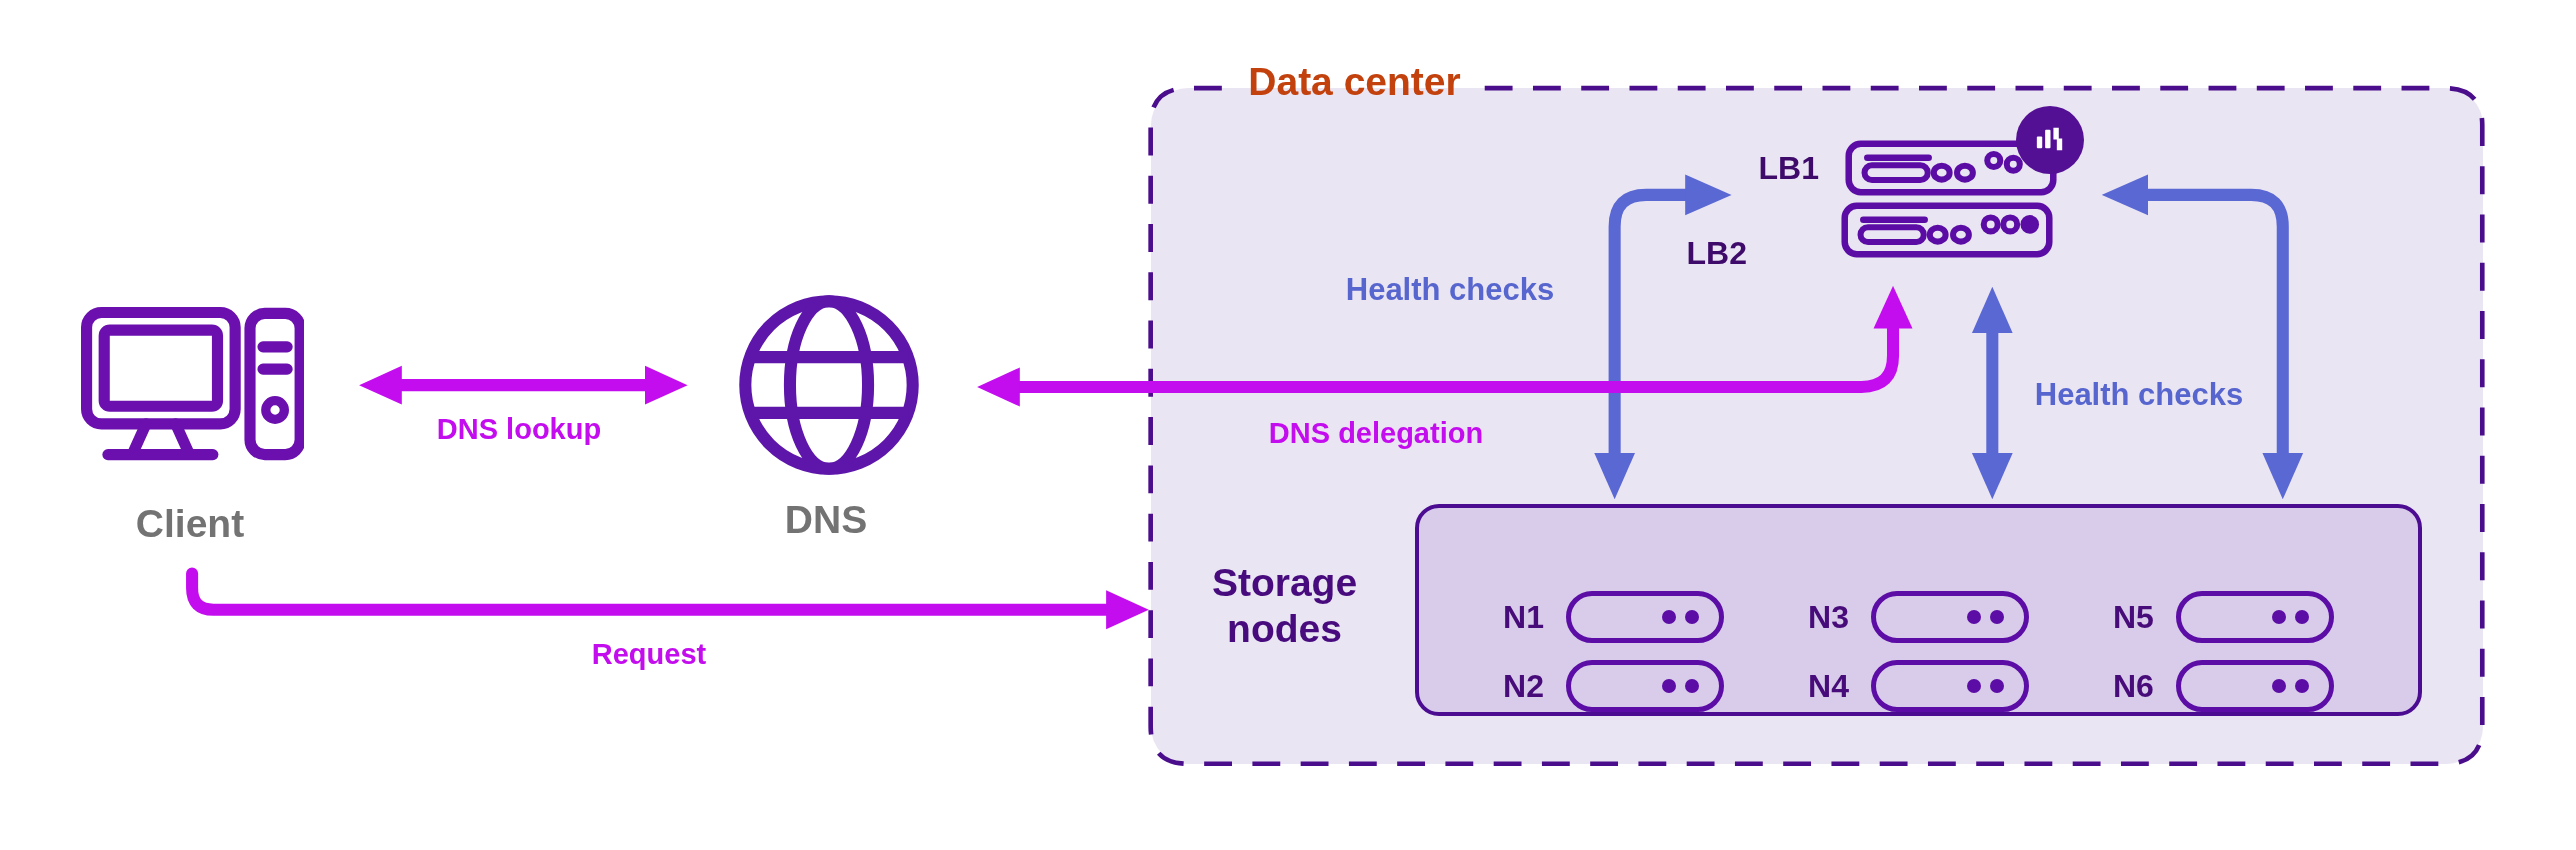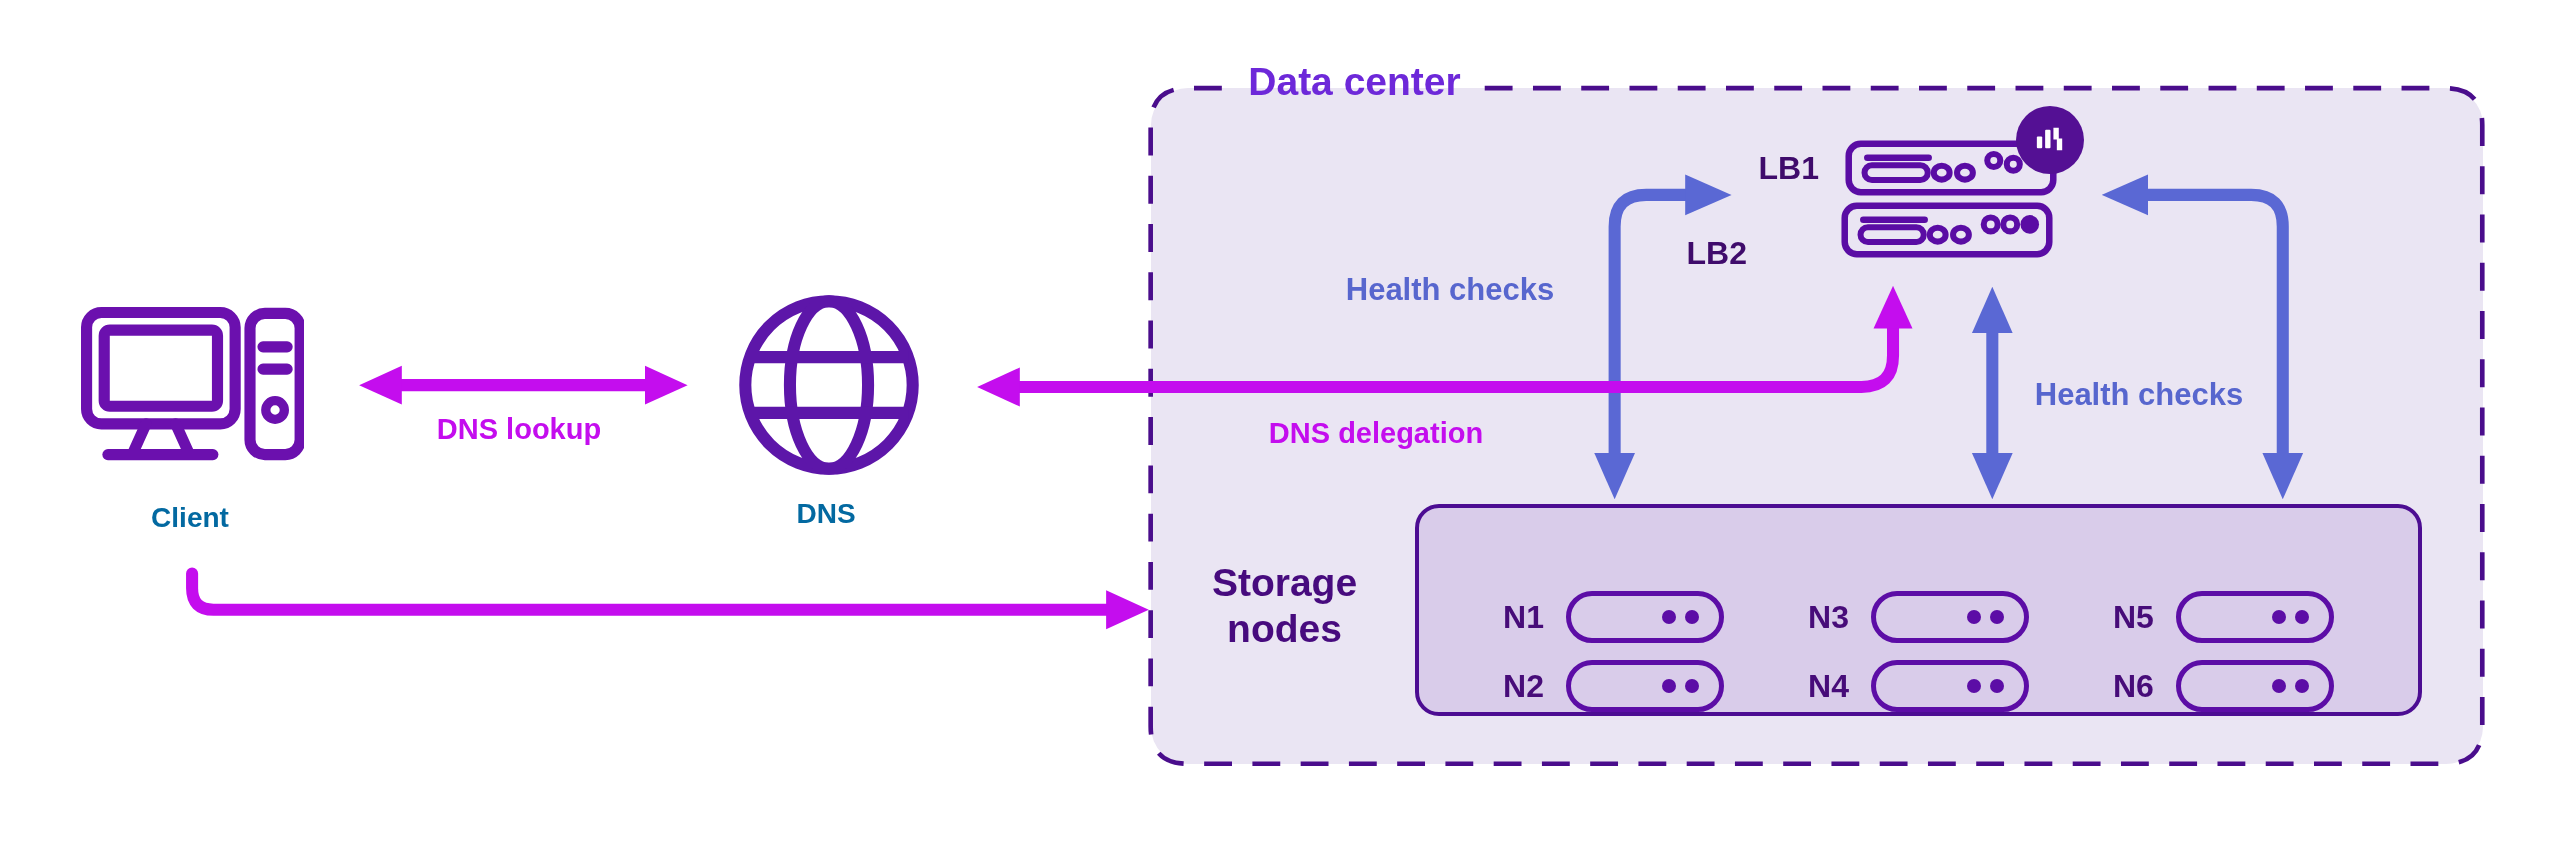--- a/index.html
+++ b/index.html
@@ -2,32 +2,32 @@
 <html style="font-size:15px"><head>
 <meta charset="utf-8">
 <style>
   html,body{margin:0;padding:0;background:#ffffff;}
   .canvas{
     position:relative;width:2576px;height:851px;background:#ffffff;overflow:hidden;
     font-family:"Liberation Sans",sans-serif;
   }
   .abs{position:absolute;}
   .lbl{position:absolute;font-weight:bold;text-align:center;line-height:1.15;}
-  .lbl-dark{color:#0369a1;font-size:28px;}
+  .lbl-dark{color:#737373;font-size:39px;}
   .lbl-magenta{color:#C40DEE;font-size:29px;}
   .lbl-blue{color:#5766CE;font-size:31px;}
   .lbl-node{color:#470C79;font-size:32px;font-weight:bold;}
   .lbl-lb{color:#3F0B6B;font-size:32px;font-weight:bold;text-align:right;}
 
   
   .dc-fill{
     position:absolute;left:1151px;top:88px;width:1332px;height:676px;
     background:#EAE5F3;border-radius:37px;
   }
-  .dc-title{position:absolute;left:1243px;top:60px;width:223px;color:#6d28d9;font-size:39px;font-weight:bold;text-align:center;}
+  .dc-title{position:absolute;left:1243px;top:60px;width:223px;color:#c2410c;font-size:39px;font-weight:bold;text-align:center;}
 
   
   .storage-box{
     position:absolute;left:1415px;top:504px;width:1007px;height:212px;
     background:#D9CCEA;border:4.6px solid #4C0C92;border-radius:24px;box-sizing:border-box;
     display:flex;justify-content:space-evenly;align-items:flex-end;
   }
   .node-col{display:flex;flex-direction:column;gap:16.7px;}
   .node-cell{display:flex;align-items:center;gap:22px;}
   .node-pill{
@@ -182,18 +182,19 @@
         <rect x="6" y="16" width="5.5" height="12" rx="1"></rect>
         <rect x="14.5" y="9" width="5.5" height="19" rx="1"></rect>
         <path d="M 23 7 h 5.5 v 11 h 3.5 v 12 h -5.5 v -11 h -3.5 z"></path>
       </g>
     </svg>
   </div>
 
   <div class="storage-title">Storage nodes</div>
 
   <div class="lbl lbl-magenta" style="left:380px;top:413px;width:278px;">DNS lookup</div>
+  <div class="lbl lbl-magenta" style="left:510px;top:638px;width:278px;">Request</div>
   <div class="lbl lbl-magenta" style="left:1237px;top:417px;width:278px;">DNS delegation</div>
   <div class="lbl lbl-blue" style="left:1311px;top:272px;width:278px;">Health checks</div>
   <div class="lbl lbl-blue" style="left:2000px;top:377px;width:278px;">Health checks</div>
 
 </div>
 
 
 </body></html>

